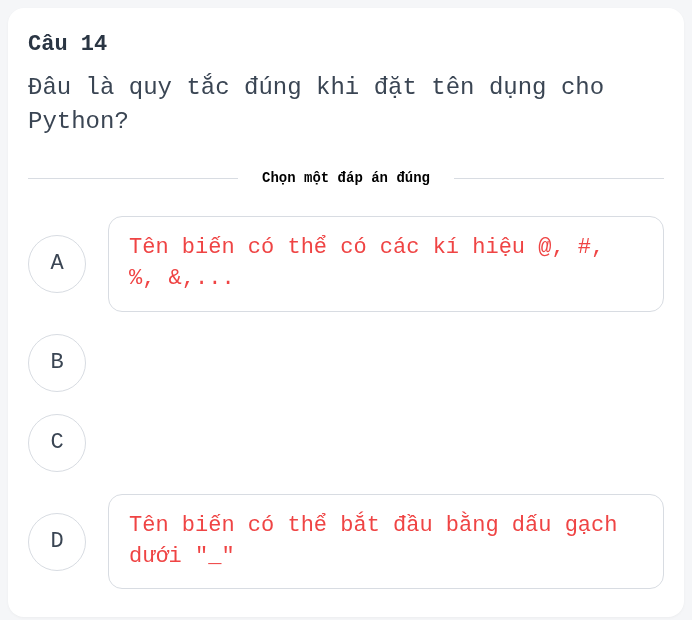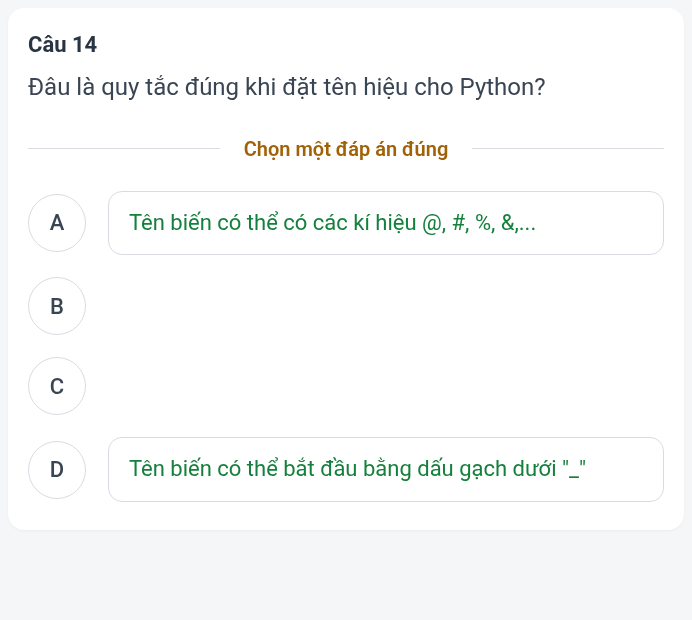--- a/index.html
+++ b/index.html
@@ -1,18 +1,19 @@
 <!DOCTYPE html>
 <html><head>
   <meta charset="utf-8">
   <style>
     * {
       margin: 0;
       padding: 0;
       box-sizing: border-box;
+      font-family: Liberation Mono, monospace;
     }
     body {
       font-family: -apple-system, BlinkMacSystemFont, 'Segoe UI', Roboto, Helvetica, Arial, sans-serif;
       background: #f5f6f8;
       width: 692px;
       height: 620px;
       padding: 8px;
     }
     .card {
       background: #ffffff;
@@ -36,23 +37,23 @@
       display: flex;
       align-items: center;
       margin-bottom: 30px;
     }
     .instruction-line {
       flex: 1;
       height: 1px;
       background: #d8dce2;
     }
     .instruction-text {
-      font-size: 20px;
+      font-size: 14px;
       font-weight: 600;
-      color: #a16207;
+      color: #000000;
       padding: 0 24px;
     }
     .options {
       display: flex;
       flex-direction: column;
       gap: 22px;
     }
     .option-row {
       display: flex;
       align-items: center;
@@ -72,35 +73,35 @@
       color: #3a4553;
       background: #ffffff;
       cursor: pointer;
     }
     .option-text-box {
       flex: 1;
       border: 1.5px solid #d8dce2;
       border-radius: 14px;
       padding: 16px 20px;
       font-size: 22px;
-      color: #15803d;
+      color: #ef4444;
       line-height: 1.4;
       background: #ffffff;
       cursor: pointer;
       min-height: 58px;
       display: flex;
       align-items: center;
     }
   </style>
 </head>
 <body>
 
 <div class="card">
   <div class="question-number">Câu 14</div>
-  <div class="question-text">Đâu là quy tắc đúng khi đặt tên hiệu cho Python?</div>
+  <div class="question-text">Đâu là quy tắc đúng khi đặt tên dụng cho Python?</div>
 
   <div class="instruction-row">
     <div class="instruction-line"></div>
     <div class="instruction-text">Chọn một đáp án đúng</div>
     <div class="instruction-line"></div>
   </div>
 
   <div class="options">
     <div class="option-row">
       <div class="option-letter">A</div>

